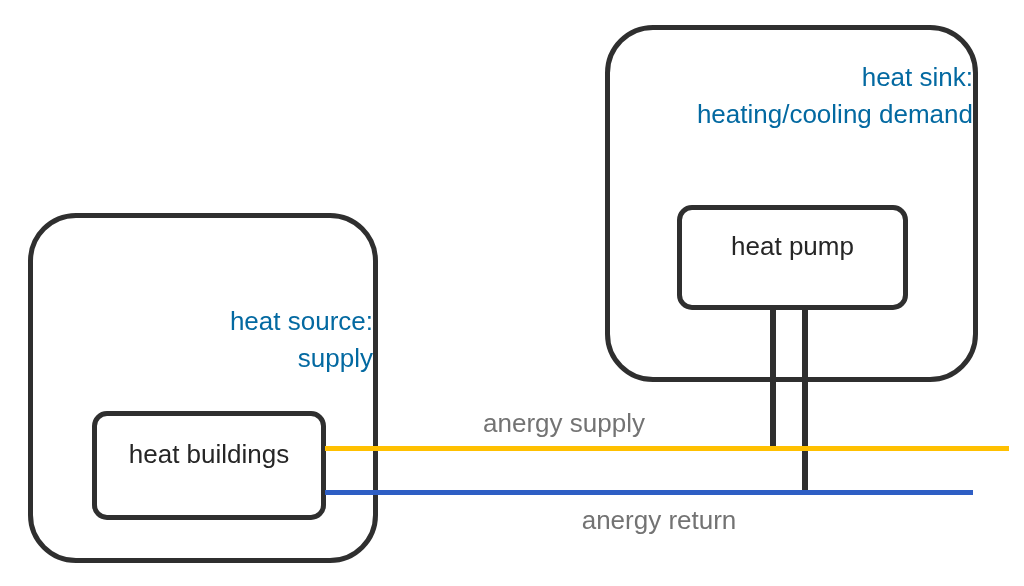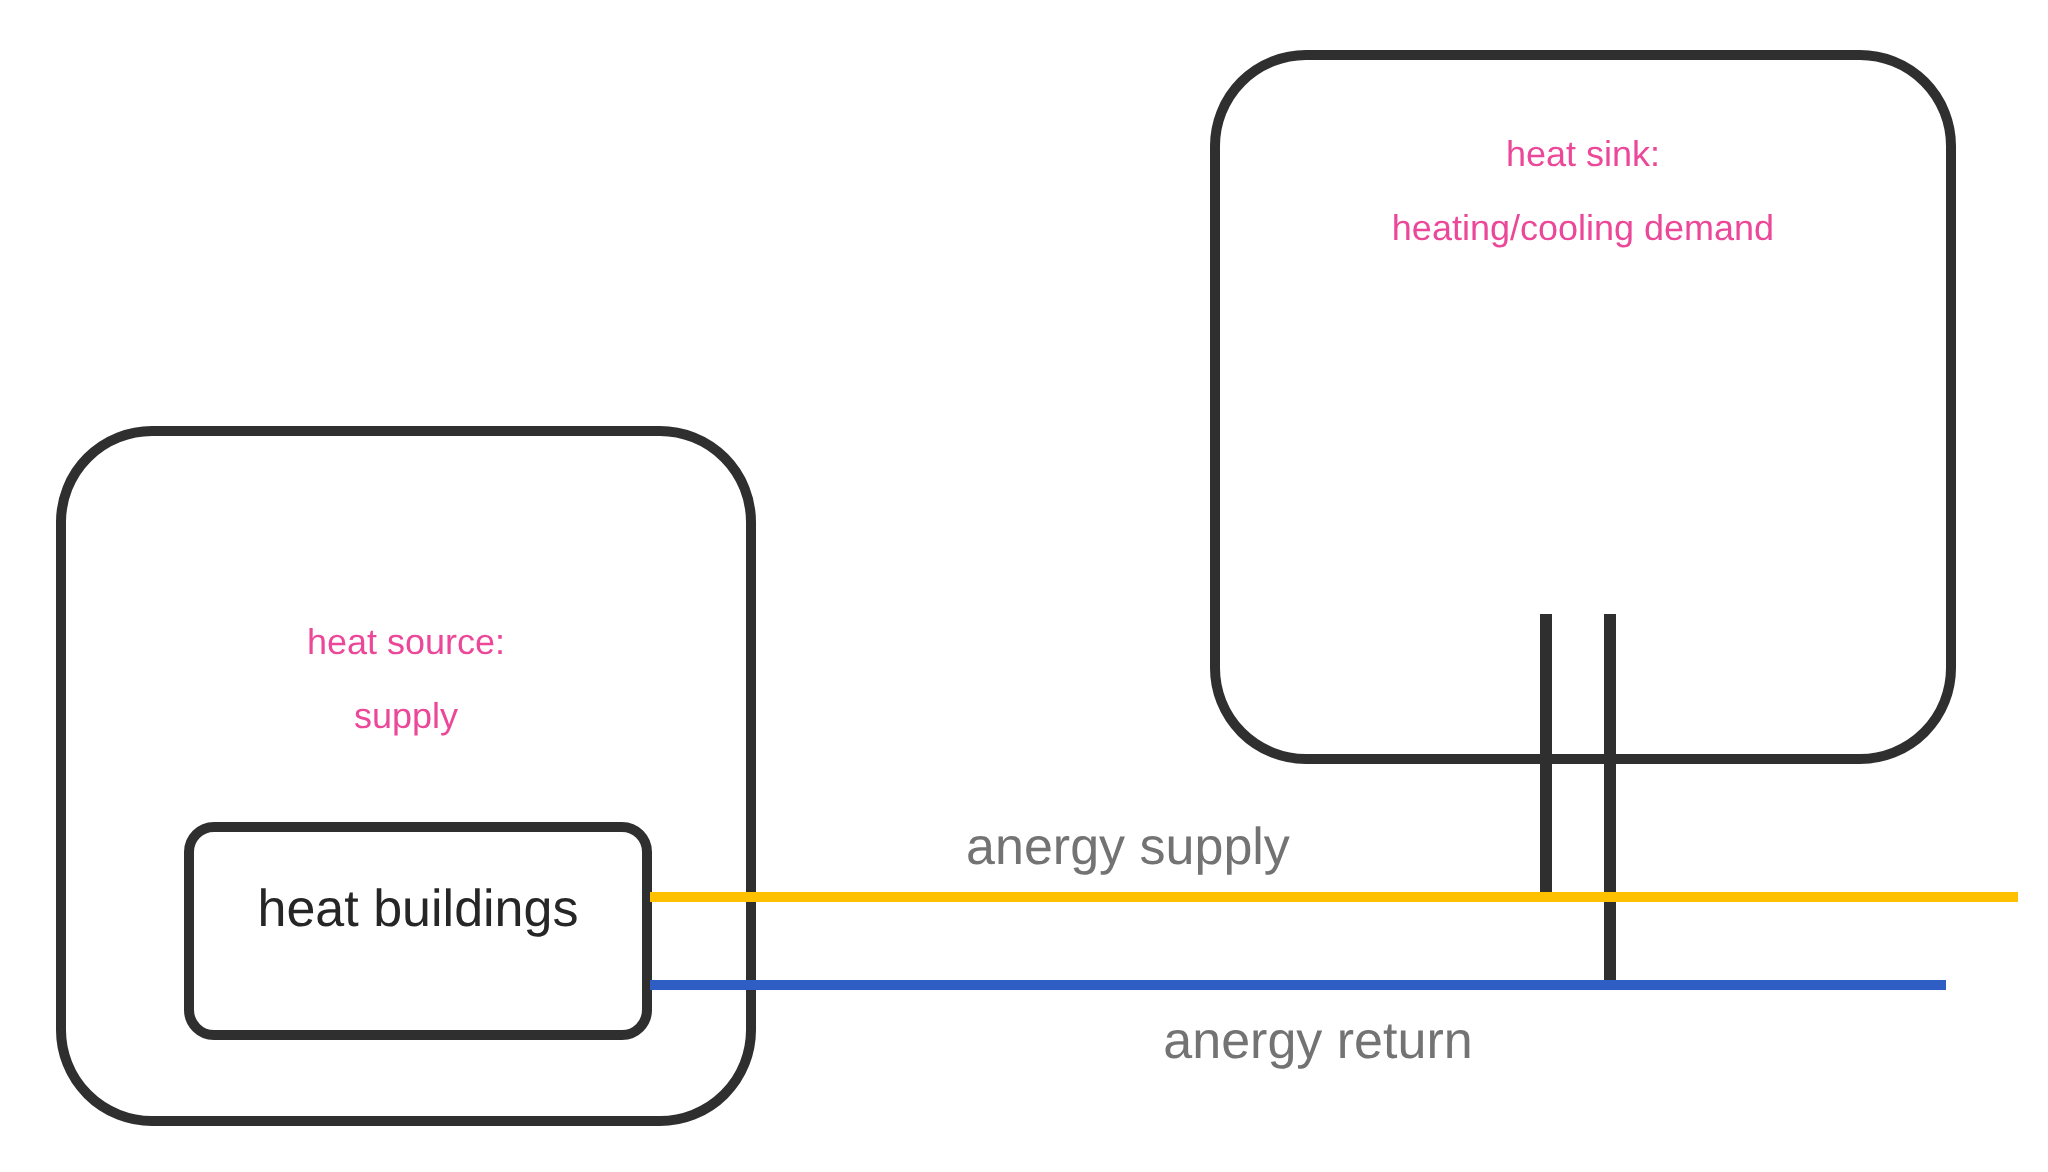--- a/index.html
+++ b/index.html
@@ -26,24 +26,24 @@
     position: absolute;
     border: 5px solid #2f2f2f;
     border-radius: 15px;
     background: #ffffff;
     z-index: 1;
   }
   .box-title {
     position: absolute;
     left: 0;
     width: 100%;
-    text-align: center;
-    font-size: 18px;
+    text-align: right;
+    font-size: 26px;
     line-height: 37px;
-    color: #ec4899;
+    color: #0369a1;
     white-space: nowrap;
   }
   .inner-label {
     width: 100%;
     text-align: center;
     font-size: 26px;
     line-height: 37px;
     color: #262626;
     white-space: nowrap;
   }
@@ -97,20 +97,23 @@
     <div class="inner-label">heat buildings</div>
   </div>
 
   <div class="outer-box" id="heat-sink-box" style="border-color: rgb(47, 47, 47);">
     <div class="box-title" id="heat-sink-title">
       <div>heat sink:</div>
       <div>heating/cooling demand</div>
     </div>
   </div>
 
+  <div class="inner-box" id="heat-pump-box" style="border-color: rgb(47, 47, 47);">
+    <div class="inner-label">heat pump</div>
+  </div>
 
   <div class="pipe-v" id="supply-connector" style="background-color: rgb(47, 47, 47);"></div>
   <div class="pipe-v" id="return-connector" style="background-color: rgb(47, 47, 47);"></div>
 
   <div class="pipe-h" id="anergy-supply-line" style="background-color: rgb(255, 192, 0);"></div>
 
   <div class="pipe-h" id="anergy-return-line" style="background-color: rgb(46, 94, 196);"></div>
 
   <div class="pipe-label" id="anergy-supply-label">anergy supply</div>
   <div class="pipe-label" id="anergy-return-label">anergy return</div>

